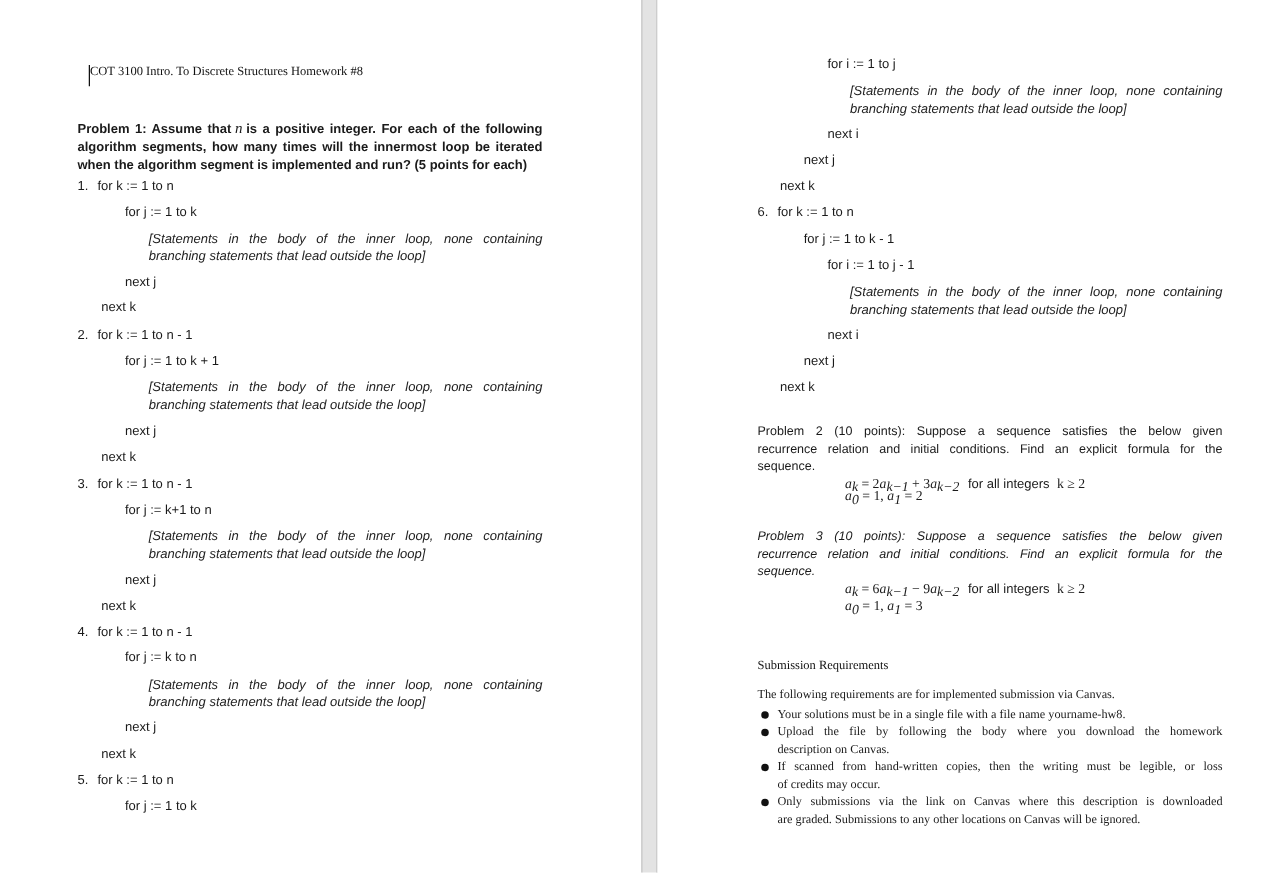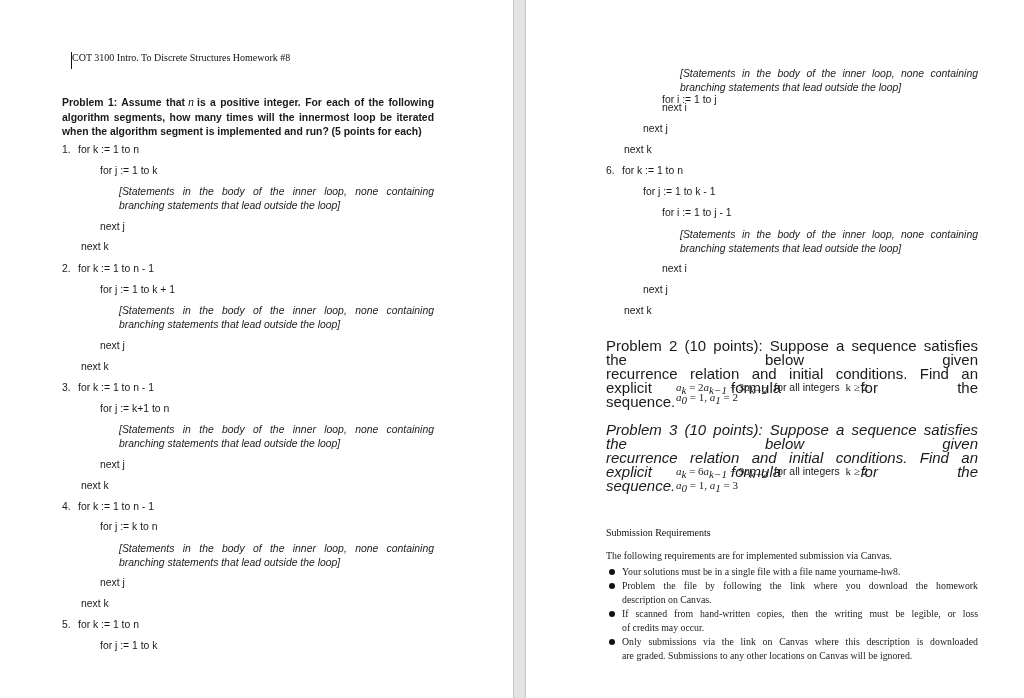--- a/index.html
+++ b/index.html
@@ -29,21 +29,21 @@
     }
     .prob1 .n { font-family: "Liberation Serif", serif; font-style: italic; font-weight: normal; font-size: 12px; padding: 0 3px; }
     .code { font-size: 10.4px; color: #1a1a1a; }
     .stmt {
       position: absolute; font-size: 10.4px; font-style: italic; line-height: 14px;
       text-align: justify; color: #222; white-space: normal;
     }
     .stmt .l1 { display: block; text-align: justify; text-align-last: justify; }
     .stmt .l2 { display: block; }
     .para {
-      position: absolute; font-size: 15px; line-height: 14px; color: #1a1a1a;
+      position: absolute; font-size: 10px; line-height: 14px; color: #1a1a1a;
       text-align: justify; white-space: normal;
     }
     .para .j { display: block; text-align: justify; text-align-last: justify; }
     .para .l { display: block; }
     .math {
       position: absolute; font-size: 10.4px; line-height: 12.5px; color: #1a1a1a; white-space: nowrap;
     }
     .math .m { font-family: "Liberation Serif", serif; font-style: italic; font-size: 11px; }
     .math sub { font-size: 7.5px; }
     .math .k { font-family: "Liberation Serif", serif; font-size: 11px; }
@@ -113,21 +113,21 @@
 
   <div class="abs code" style="left:62px; top:619px;">5.</div>
   <div class="abs code" style="left:78px; top:619px;">for k := 1 to n</div>
   <div class="abs code" style="left:100px; top:640px;">for j := 1 to k</div>
 </div>
 
 <div class="gutter"></div>
 
 <div class="page" id="page-right">
 
-  <div class="abs code" style="left:136px; top:46px;margin-top:48px;">for i := 1 to j</div>
+  <div class="abs code" style="left:136px; top:46px;">for i := 1 to j</div>
   <div class="stmt" style="left:154px; top:67px; width:298px;">
     <span class="l1">[Statements in the body of the inner loop, none containing</span>
     <span class="l2">branching statements that lead outside the loop]</span>
   </div>
   <div class="abs code" style="left:136px; top:102px;">next i</div>
   <div class="abs code" style="left:117px; top:123px;">next j</div>
   <div class="abs code" style="left:98px; top:144px;">next k</div>
 
   <div class="abs code" style="left:80px; top:165px;">6.</div>
   <div class="abs code" style="left:96px; top:165px;">for k := 1 to n</div>
@@ -175,21 +175,21 @@
   <div class="abs serif-small" style="left:80px; top:550px;">The following requirements are for implemented submission via Canvas.</div>
 </div>
 
 <ul class="bullets">
   <li>
     <span class="dot"></span>
     <span class="l">Your solutions must be in a single file with a file name yourname-hw8.</span>
   </li>
   <li>
     <span class="dot"></span>
-    <span class="j">Problem the file by following the link where you download the homework</span>
+    <span class="j">Upload the file by following the body where you download the homework</span>
     <span class="l">description on Canvas.</span>
   </li>
   <li>
     <span class="dot"></span>
     <span class="j">If scanned from hand-written copies, then the writing must be legible, or loss</span>
     <span class="l">of credits may occur.</span>
   </li>
   <li>
     <span class="dot"></span>
     <span class="j">Only submissions via the link on Canvas where this description is downloaded</span>

